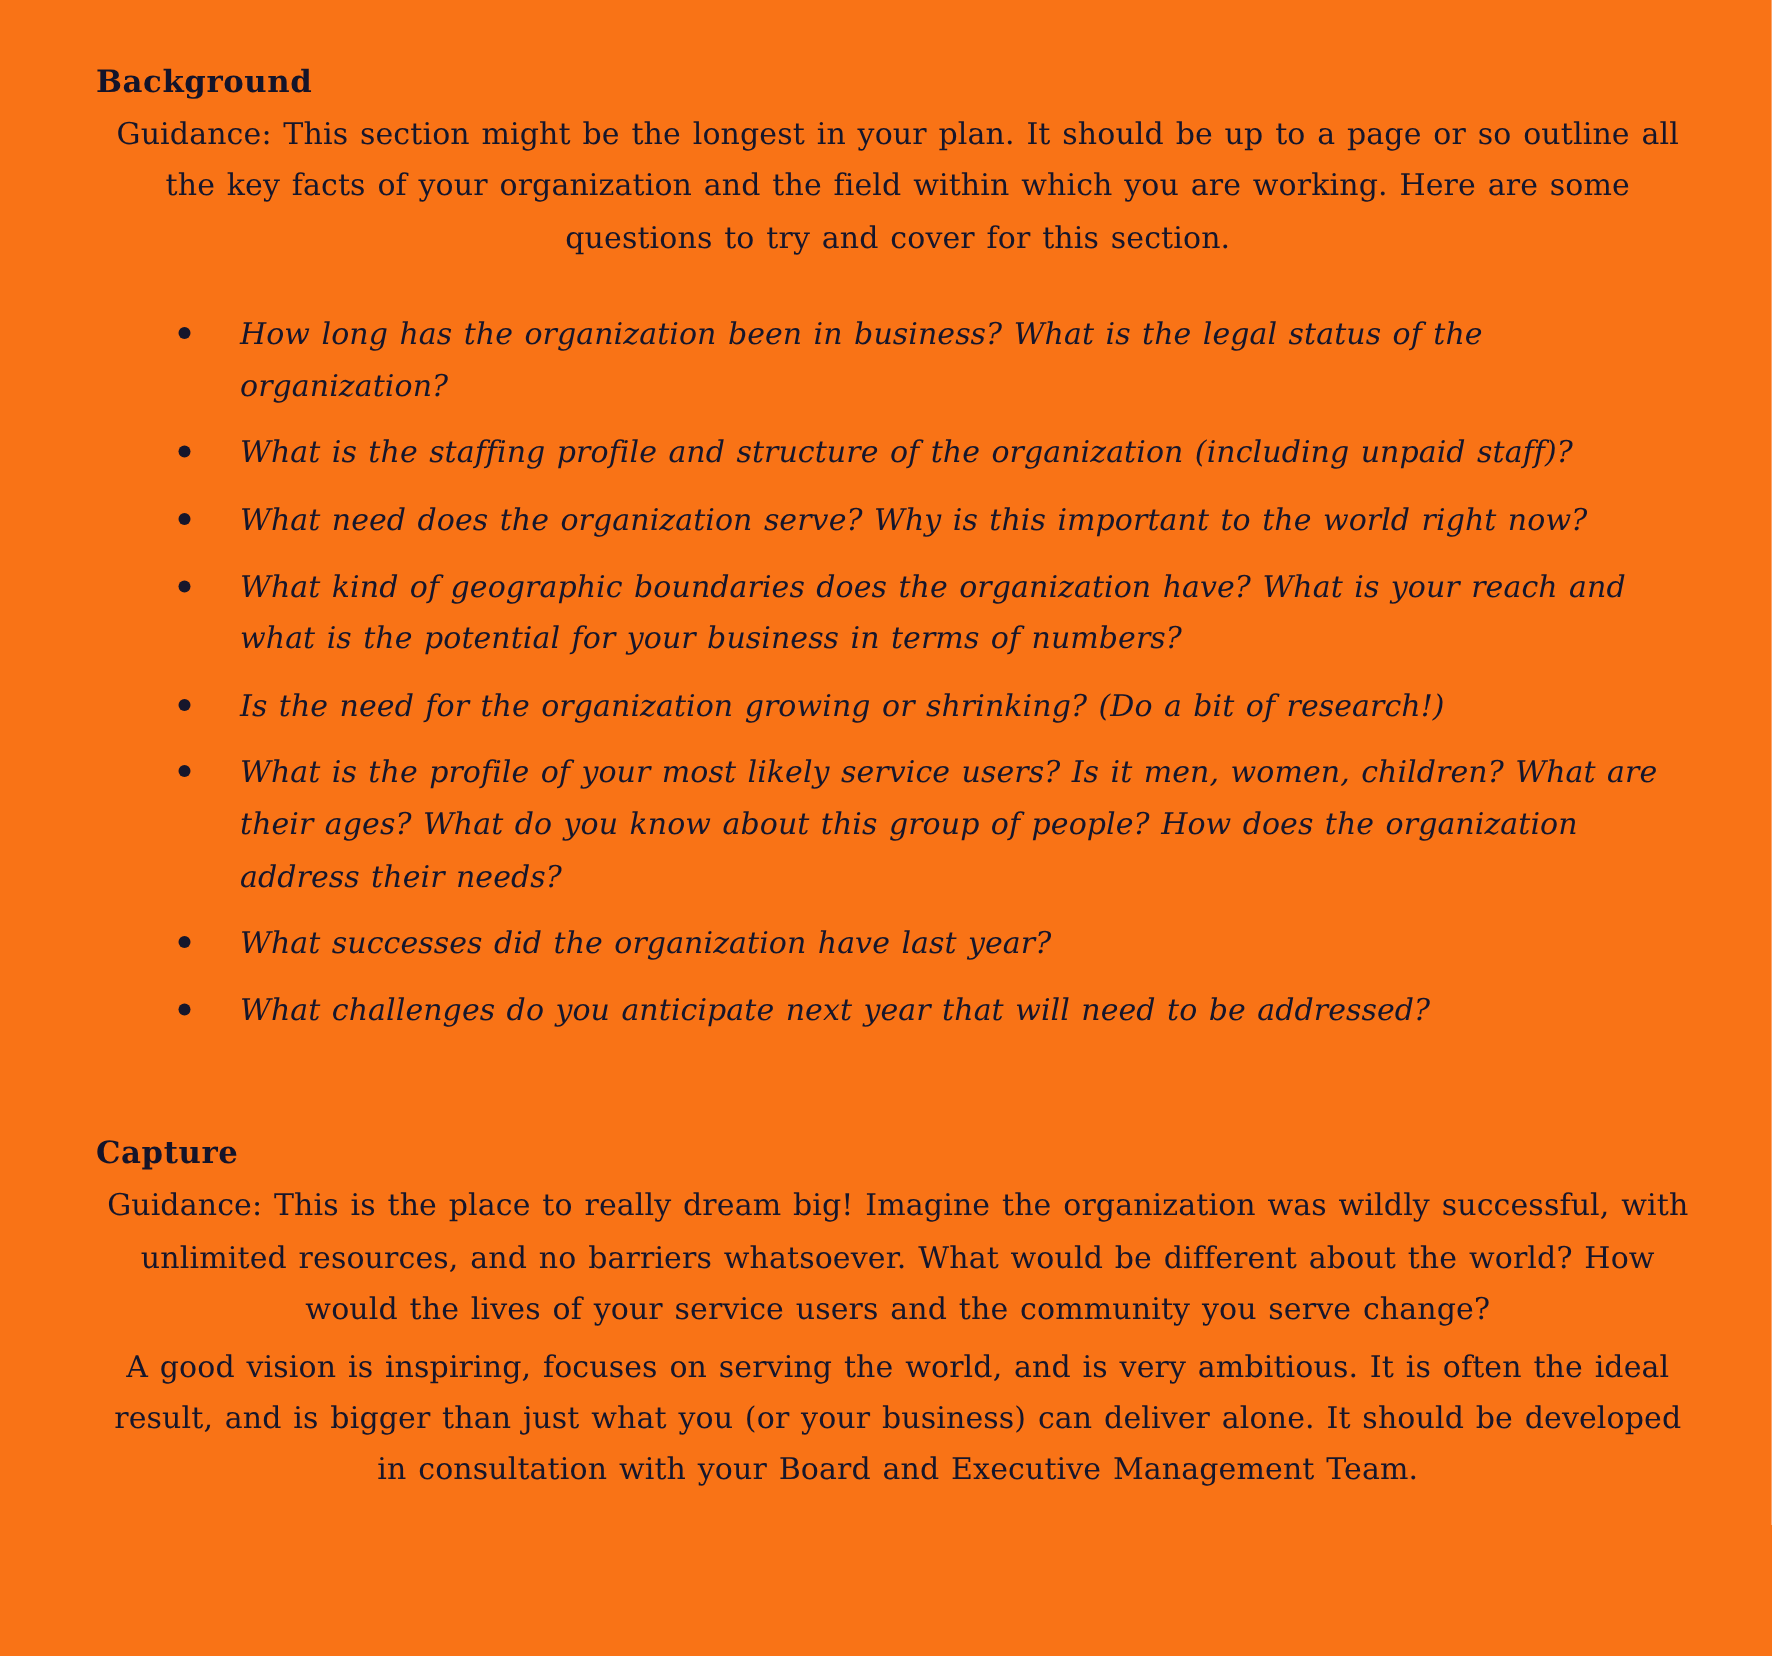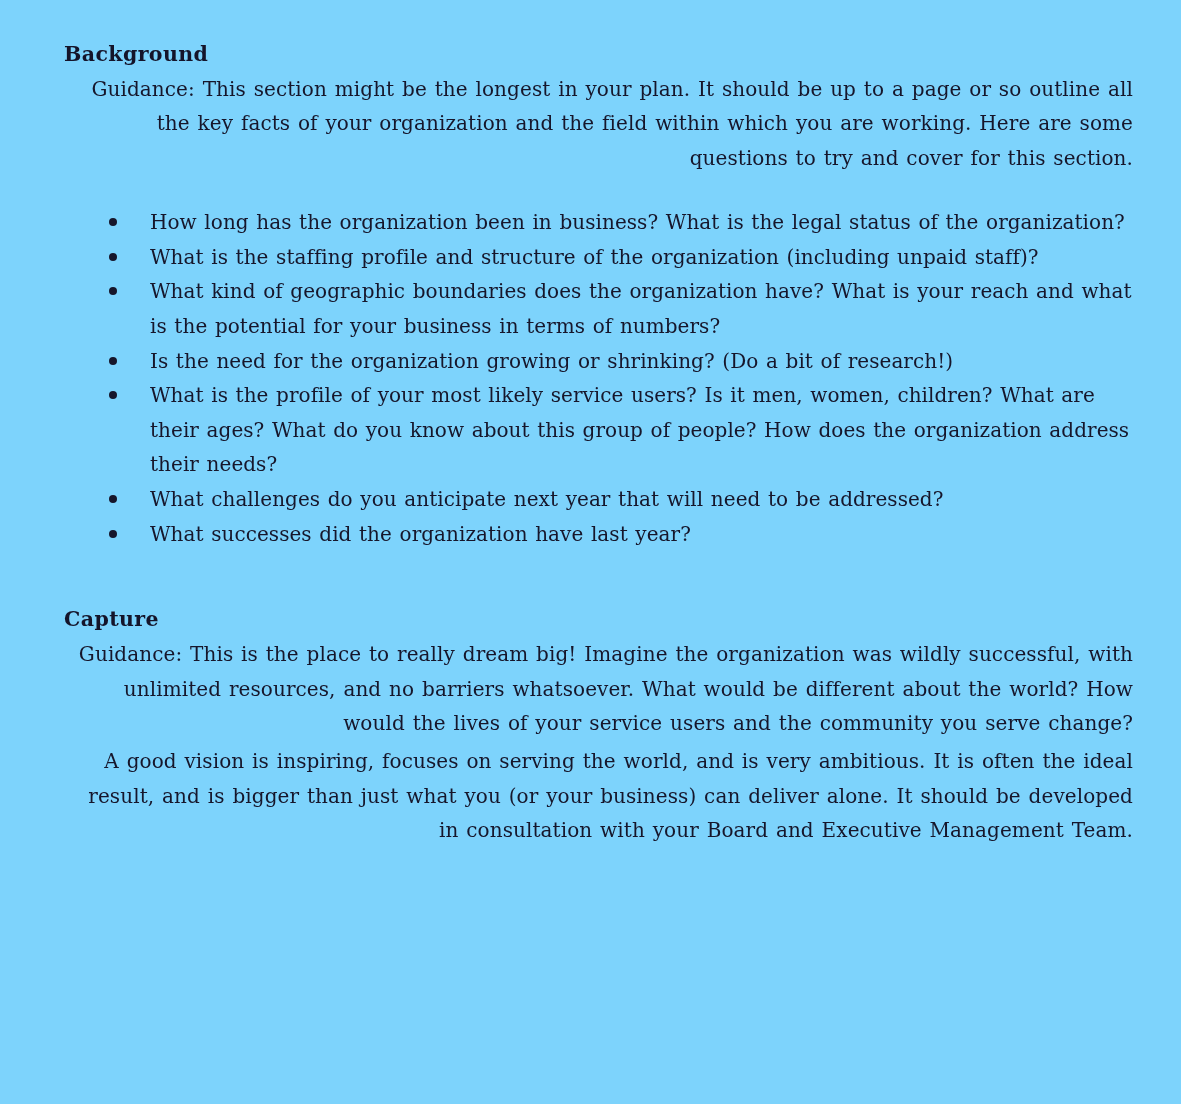--- a/index.html
+++ b/index.html
@@ -16,41 +16,41 @@
     color: #16162b;
     -webkit-font-smoothing: antialiased;
   }
 
   .page {
     position: relative;
     width: 1181px;
     height: 1104px;
     box-sizing: border-box;
     padding: 38px 48px 0 64px;
-    background: #7dd3fc;
+    background: #f97316;
   }
 
   .section {
     margin: 0;
   }
 
   .heading {
     font-size: 20.5px;
     font-weight: bold;
     line-height: 33px;
     letter-spacing: 0.4px;
     margin: 0 0 1px 0;
     color: #14142a;
   }
 
   .para {
     font-size: 20px;
     line-height: 34.4px;
     margin: 0;
-    text-align: right;
+    text-align: center;
     word-spacing: 1.4px;
     letter-spacing: 0.08px;
     color: #16162b;
   }
 
   .para + .para {
     margin-top: 4px;
   }
 
   .gap-para {
@@ -63,22 +63,23 @@
     padding: 0;
   }
 
   .bullet-item {
     position: relative;
     padding-left: 86px;
     font-size: 20px;
     line-height: 34.6px;
     word-spacing: 1.2px;
     letter-spacing: 0.05px;
-    margin: 0;
+    margin: 10px;
     color: #16162b;
+    font-style: italic;
   }
 
   .bullet-marker {
     position: absolute;
     left: 45px;
     top: 13px;
     width: 8px;
     height: 8px;
     border-radius: 50%;
     background: #16162b;
@@ -102,37 +103,41 @@
       <li class="bullet-item">
         <span class="bullet-marker"></span>
         <span>How long has the organization  been in business?  What is the legal status  of the organization?</span>
       </li>
       <li class="bullet-item">
         <span class="bullet-marker"></span>
         <span>What is the staffing profile and structure  of the organization  (including unpaid staff)?</span>
       </li>
       <li class="bullet-item">
         <span class="bullet-marker"></span>
+        <span>What need does the organization  serve?  Why is this important  to the world right now?</span>
+      </li>
+      <li class="bullet-item">
+        <span class="bullet-marker"></span>
         <span>What kind of geographic  boundaries  does the organization  have?  What is your reach and what is the potential  for your business in terms  of numbers?</span>
       </li>
       <li class="bullet-item">
         <span class="bullet-marker"></span>
         <span>Is the need for the  organization  growing or shrinking?  (Do a bit of research!)</span>
       </li>
       <li class="bullet-item">
         <span class="bullet-marker"></span>
         <span>What is the profile of your most likely service users?  Is it men, women,  children?  What are their ages?  What do you know about this group of people?  How does the organization  address  their needs?</span>
       </li>
       <li class="bullet-item">
         <span class="bullet-marker"></span>
-        <span>What challenges  do you anticipate  next year that will need to be addressed?</span>
+        <span>What successes did the organization  have last year?</span>
       </li>
       <li class="bullet-item">
         <span class="bullet-marker"></span>
-        <span>What successes did the organization  have last year?</span>
+        <span>What challenges  do you anticipate  next year that will need to be addressed?</span>
       </li>
     </ul>
   </div>
 
   <div class="after-list-gap"></div>
 
   <div class="section">
     <div class="heading">Capture</div>
     <p class="para">Guidance:  This is the place to really dream big!  Imagine  the organization  was wildly successful, with unlimited resources,  and no barriers  whatsoever.  What would be different  about the world?  How would the lives of your service users and the  community you serve  change?</p>
 

